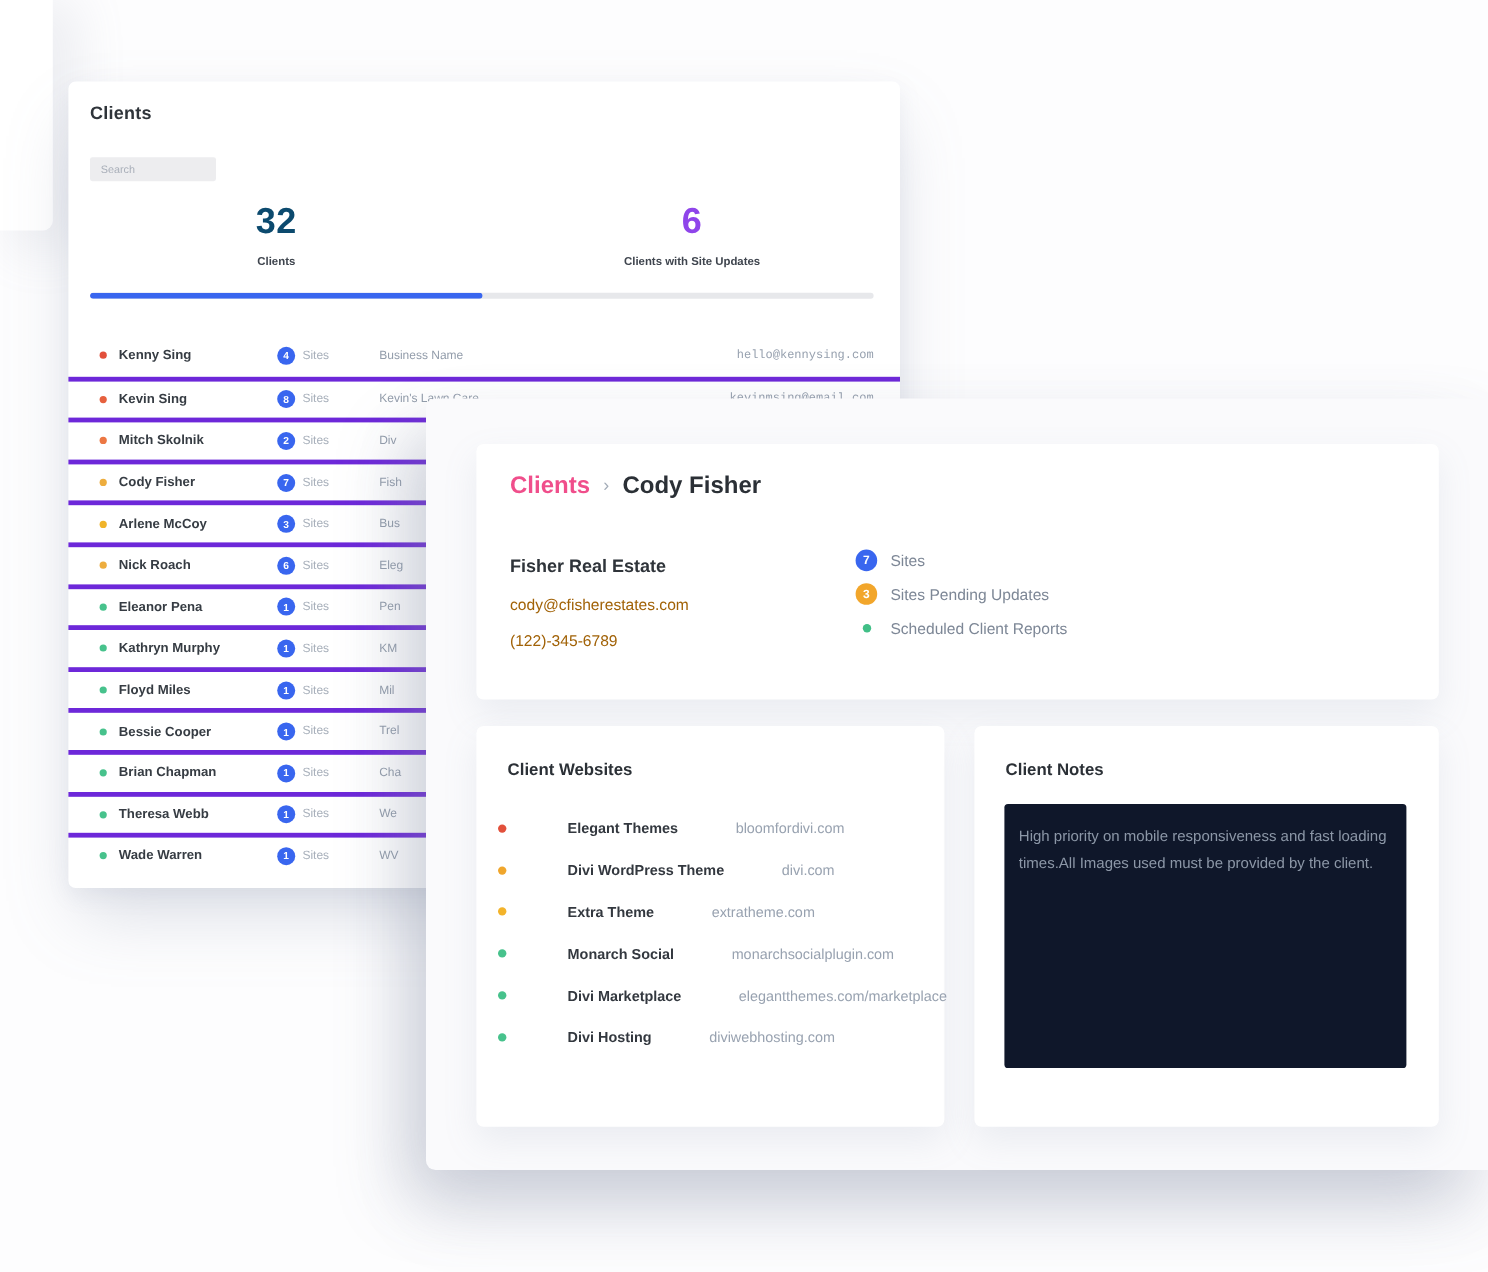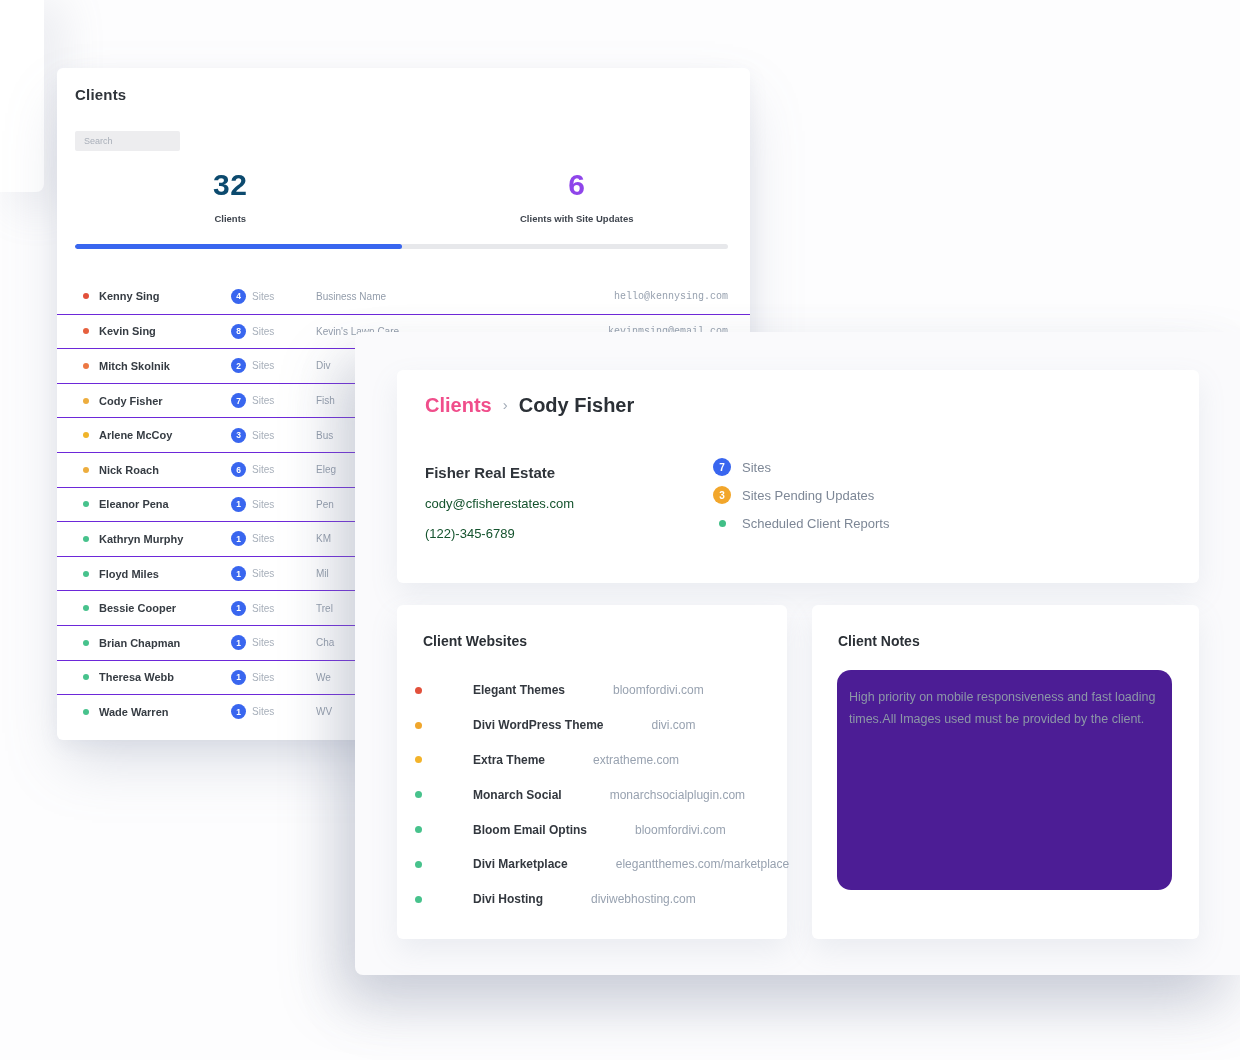--- a/index.html
+++ b/index.html
@@ -35,21 +35,21 @@
   }
   .search-input::placeholder { color:#a9afb9; }
   .stats-row { position:absolute; left:0; top:100px; width:100%; display:flex; }
   .stat { flex:1; text-align:center; }
   .stat-value { font-size:30px; font-weight:700; letter-spacing:.5px; }
   .stat-label { margin-top:11px; font-size:9.5px; font-weight:700; color:#3f454e; }
   .progress-track { position:absolute; left:18px; top:176px; width:653px; height:5px; background:#e7e8eb; border-radius:3px; overflow:hidden; }
   .progress-fill { height:100%; border-radius:3px; }
 
   .client-list { position:absolute; left:0; top:211px; width:100%; }
-  .client-row { display:flex; align-items:center; height:34.6px; padding:0 22px 0 26px; border-top:1px solid #6d28d9; }
+  .client-row { display:flex; align-items:center; height:34.6px; padding:0 22px 0 26px; border-top:4px solid #6d28d9; }
   .client-row:first-of-type { border-top:none; }
   .dot { width:6px; height:6px; border-radius:50%; flex:none; }
   .client-name { width:132px; margin-left:10px; font-size:11px; font-weight:700; color:#363c43; }
   .sites-col { width:85px; display:flex; align-items:center; gap:6px; flex:none; }
   .count-badge { width:15px; height:15px; border-radius:50%; color:#fff; font-size:8.5px; font-weight:700; display:flex; align-items:center; justify-content:center; }
   .sites-label { font-size:10px; color:#a7afba; }
   .biz { flex:1; font-size:10px; color:#939dab; white-space:nowrap; overflow:hidden; }
   .email { font-size:10px; color:#97a1af; margin-left:12px; white-space:nowrap;font-family:Liberation Mono, monospace; }
 
   
@@ -60,39 +60,39 @@
     z-index:2;
   }
   .inner-card { position:absolute; background:#fff; border-radius:6px; box-shadow:0 12px 28px rgba(135,145,170,.13); }
   .info-card { left:42px; top:38px; width:802px; height:213px; }
   .breadcrumb { position:absolute; left:28px; top:24px; display:flex; align-items:center; gap:11px; font-size:20px; font-weight:700; }
   .crumb-parent { color:#f04e8b; cursor:pointer; }
   .crumb-sep { color:#a3acb8; font-size:15px; font-weight:400; transform:translateY(-1px); }
   .crumb-current { color:#2b3036; }
   .info-left { position:absolute; left:28px; top:94px; }
   .biz-name { font-size:15px; font-weight:700; color:#2f343a; margin-bottom:15px; }
-  .contact-line { font-size:13px; color:#14532d; margin-bottom:15px; }
+  .contact-line { font-size:13px; color:#a16207; margin-bottom:15px; }
   .info-right { position:absolute; left:316px; top:88px; }
   .stat-line { display:flex; align-items:center; gap:11px; height:18px; margin-bottom:10px; }
   .stat-badge { width:18px; height:18px; border-radius:50%; color:#fff; font-size:10px; font-weight:700; display:flex; align-items:center; justify-content:center; flex:none; }
   .small-dot { width:7px; height:7px; border-radius:50%; margin:0 5.5px; flex:none; }
   .stat-line-label { font-size:13px; color:#7d8796; }
 
   .websites-card { left:42px; top:273px; width:390px; height:334px; }
   .notes-card { left:457px; top:273px; width:387px; height:334px; }
   .section-title { position:absolute; left:26px; top:28px; font-size:14px; font-weight:700; color:#2b3036; }
   .site-list { position:absolute; left:0; top:68px; width:100%; }
   .site-item { display:flex; align-items:center; height:34.8px; padding:0 16px 0 18px;gap:40px; }
   .site-dot { width:7px; height:7px; border-radius:50%; flex:none; }
   .site-name { margin-left:11px; font-size:12px; font-weight:700; color:#33383f; white-space:nowrap; }
   .site-url { margin-left:8px; font-size:12px; color:#98a2b0; white-space:nowrap; }
 
   .notes-box {
     position:absolute; left:25px; top:65px; width:335px; height:220px;
-    background:#4c1d95; border-radius:14px; padding:16px 12px;
+    background:#0f172a; border-radius:3px; padding:16px 12px;
     font-size:12.5px; line-height:1.78; color:#8c97a7;
   }
 </style>
 </head>
 <body>
 
 <div class="card back-deco"></div>
 
 <div class="card clients-card">
   <div class="clients-title">Clients</div>
@@ -312,25 +312,20 @@
           <span class="site-name">Extra Theme</span>
           <span class="site-url">extratheme.com</span>
         </div>
 
         <div class="site-item">
           <span class="site-dot" style="background: rgb(71, 194, 140);"></span>
           <span class="site-name">Monarch Social</span>
           <span class="site-url">monarchsocialplugin.com</span>
         </div>
 
-        <div class="site-item">
-          <span class="site-dot" style="background: rgb(71, 194, 140);"></span>
-          <span class="site-name">Bloom Email Optins</span>
-          <span class="site-url">bloomfordivi.com</span>
-        </div>
 
         <div class="site-item">
           <span class="site-dot" style="background: rgb(71, 194, 140);"></span>
           <span class="site-name">Divi Marketplace</span>
           <span class="site-url">elegantthemes.com/marketplace</span>
         </div>
 
         <div class="site-item">
           <span class="site-dot" style="background: rgb(71, 194, 140);"></span>
           <span class="site-name">Divi Hosting</span>

